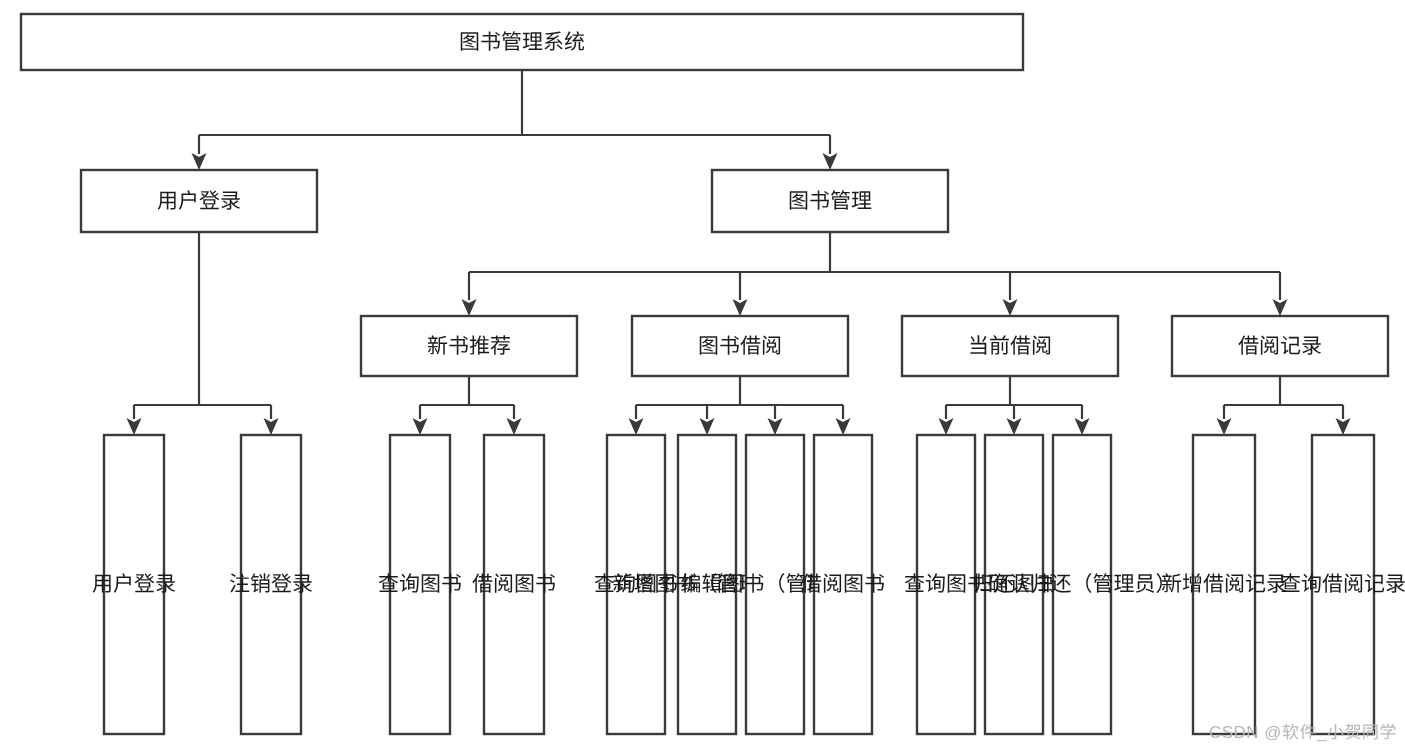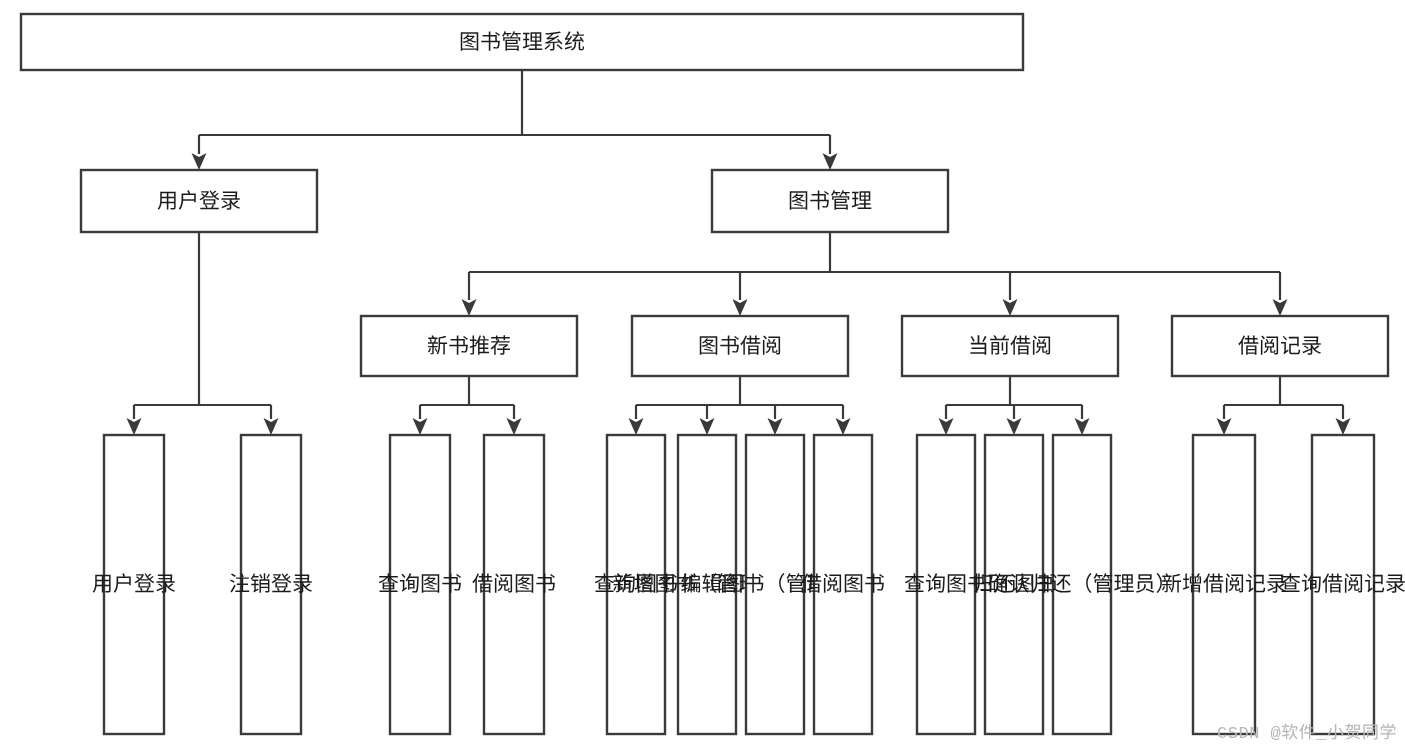--- a/index.html
+++ b/index.html
@@ -46,21 +46,21 @@
     fill: none;
   }
   .arrow-head {
     fill: #3a3a3a;
     stroke: none;
   }
   .watermark {
     position: absolute;
     right: 8px;
     bottom: 4px;
-    font-family: Liberation Mono, monospace;
+    font-family: Liberation Sans, sans-serif;
     font-size: 17px;
     color: #b6b6b6;
     letter-spacing: 0.5px;
     user-select: none;
   }
 </style>
 </head>
 <body>
 
 <div id="diagram-root">

